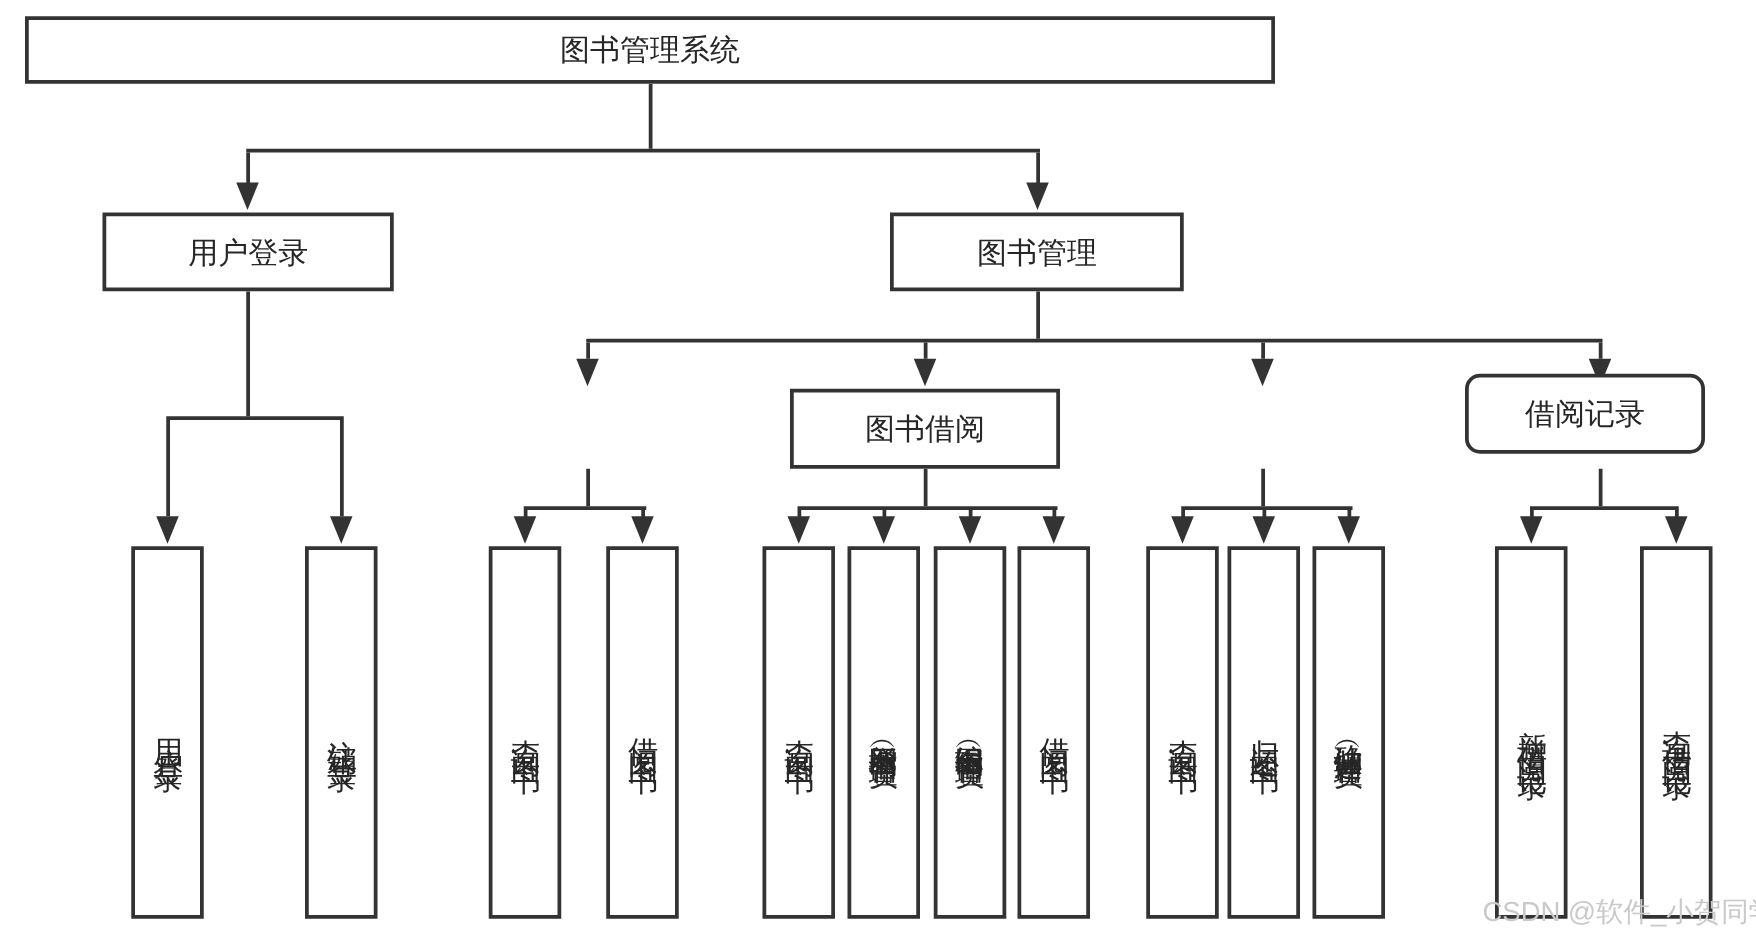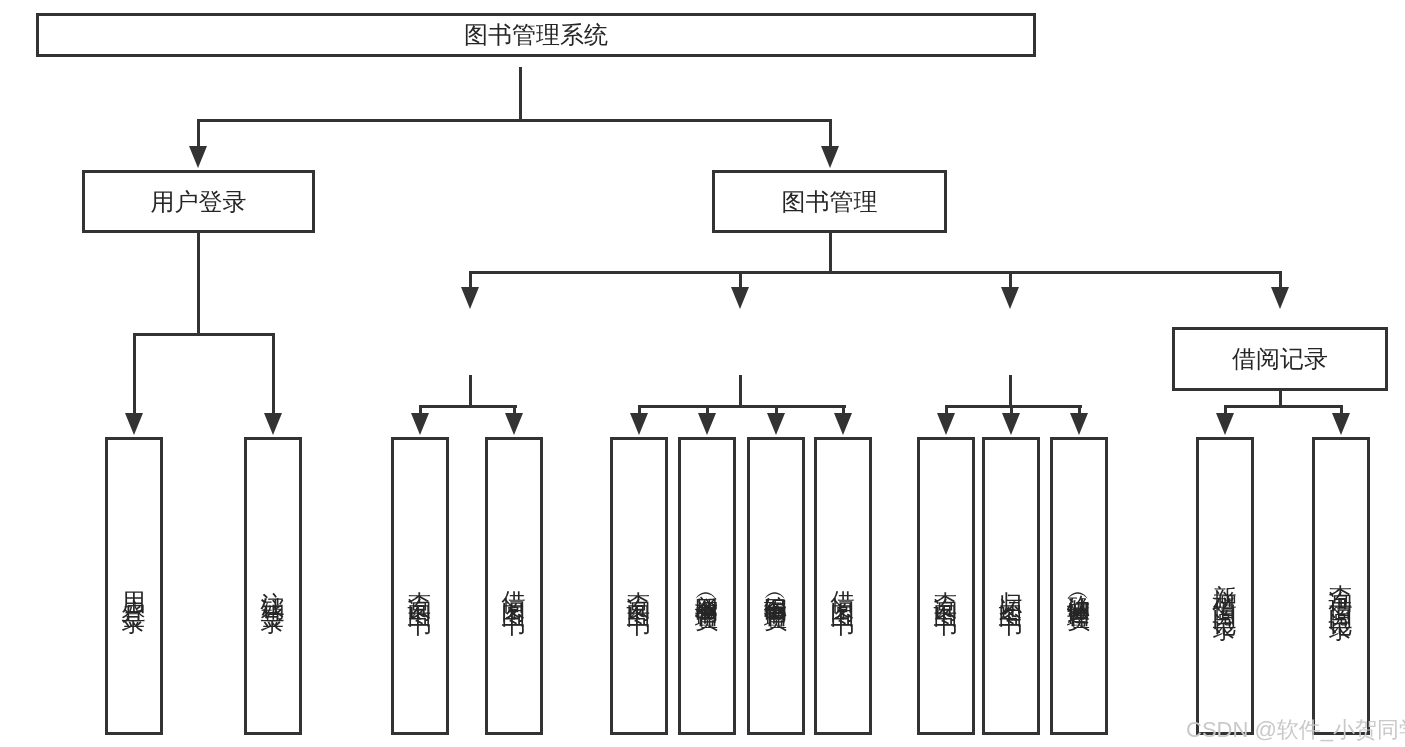--- a/index.html
+++ b/index.html
@@ -58,21 +58,21 @@
     color: var(--watermark);
     z-index: 5;
     white-space: nowrap;
   }
 </style>
 </head>
 <body>
 
 <div class="canvas">
 
-  <div class="box" style="left:36px; top:13px; width:1000px; height:44px;">
+  <div class="box" style="left:20px; top:13px; width:1000px; height:54px;">
     <span>图书管理系统</span>
   </div>
 
   <div class="vl" style="left:519px; top:67px; height:52px;"></div>
   <div class="hl" style="left:197px; top:119px; width:635px;"></div>
   <div class="vl" style="left:197px; top:122px; height:26px;"></div>
   <div class="vl" style="left:829px; top:122px; height:26px;"></div>
   <div class="arrow" style="left:189px; top:146px;"></div>
   <div class="arrow" style="left:821px; top:146px;"></div>
 
@@ -94,21 +94,24 @@
   <div class="hl" style="left:469px; top:271px; width:813px;"></div>
   <div class="vl" style="left:469px; top:274px; height:13px;"></div>
   <div class="vl" style="left:739px; top:274px; height:13px;"></div>
   <div class="vl" style="left:1009px; top:274px; height:13px;"></div>
   <div class="vl" style="left:1279px; top:274px; height:13px;"></div>
   <div class="arrow" style="left:461px; top:287px;"></div>
   <div class="arrow" style="left:731px; top:287px;"></div>
   <div class="arrow" style="left:1001px; top:287px;"></div>
   <div class="arrow" style="left:1271px; top:287px;"></div>
 
-  <div class="box" style="left:1172px; top:327px; width:216px; height:64px;">
+  <div class="box" style="left:632px; top:311px; width:216px; height:64px;">
+    <span>图书借阅</span>
+  </div>
+  <div class="box" style="left:1172px; top:299px; width:192px; height:64px;border-radius:12px;">
     <span>借阅记录</span>
   </div>
 
   <div class="vl" style="left:469px; top:375px; height:30px;"></div>
   <div class="hl" style="left:419px; top:405px; width:98px;"></div>
   <div class="vl" style="left:419px; top:408px; height:7px;"></div>
   <div class="vl" style="left:513px; top:408px; height:7px;"></div>
   <div class="arrow" style="left:411px; top:413px;"></div>
   <div class="arrow" style="left:505px; top:413px;"></div>
 

